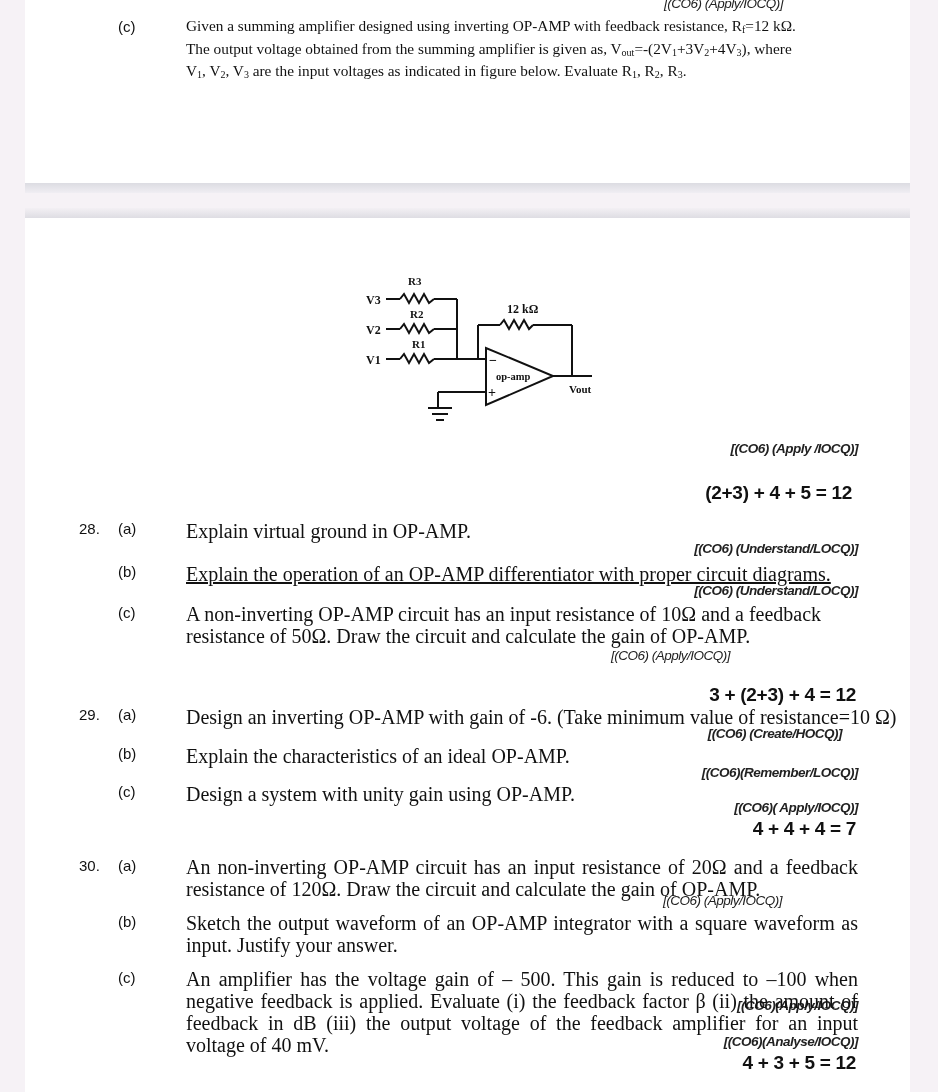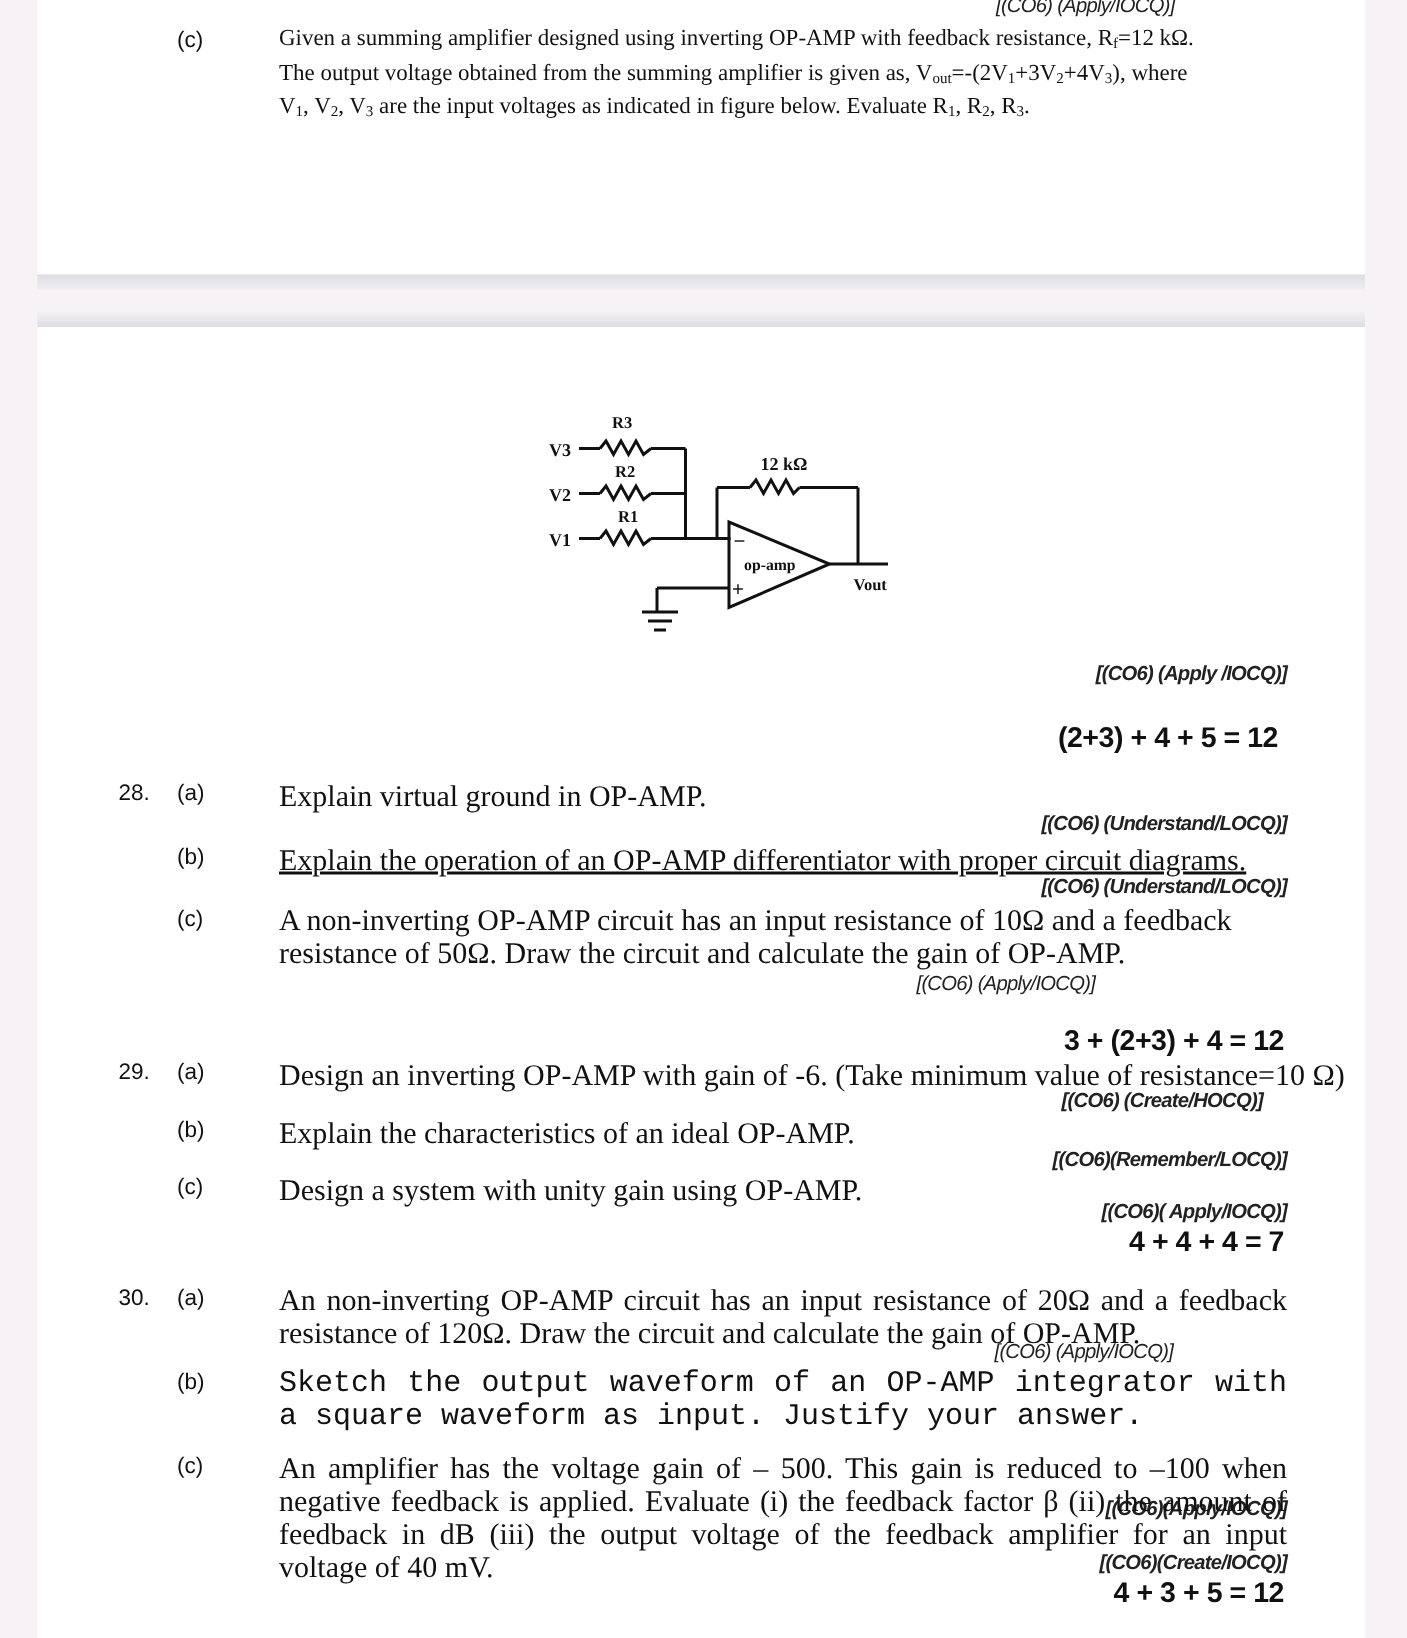--- a/index.html
+++ b/index.html
@@ -118,19 +118,19 @@
 <div class="abs serif" style="left:186px; top:783px;">Design a system with unity gain using OP-AMP.</div>
 <div class="abs tag right" style="right:80px; top:800px;">[(CO6)( Apply/IOCQ)]</div>
 <div class="abs marks right" style="right:82px; top:818px;">4 + 4 + 4 = 7</div>
 
 <div class="abs qnum" style="left:79px; top:857px;">30.</div>
 <div class="abs part" style="left:118px; top:857px;">(a)</div>
 <div class="abs serif para" style="left:186px; top:856px; width:672px; text-align:justify;">An non-inverting OP-AMP circuit has an input resistance of 20Ω and a feedback resistance of 120Ω. Draw the circuit and calculate the gain of OP-AMP.</div>
 <div class="abs tag" style="left:663px; top:893px;">[(CO6) (Apply/IOCQ)]</div>
 
 <div class="abs part" style="left:118px; top:913px;">(b)</div>
-<div class="abs serif para" style="left:186px; top:912px; width:672px; text-align:justify;font-family:Liberation Mono, monospace;">Sketch the output waveform of an OP-AMP integrator with a square waveform as input. Justify your answer.</div>
+<div class="abs serif para" style="left:186px; top:912px; width:672px; text-align:justify;">Sketch the output waveform of an OP-AMP integrator with a square waveform as input. Justify your answer.</div>
 <div class="abs tag right" style="right:80px; top:998px;text-align:center;">[(CO6)(Apply/IOCQ)]</div>
 
 <div class="abs part" style="left:118px; top:969px;">(c)</div>
 <div class="abs serif para" style="left:186px; top:968px; width:672px; text-align:justify;">An amplifier has the voltage gain of – 500. This gain is reduced to –100 when negative feedback is applied. Evaluate (i) the feedback factor β (ii) the amount of feedback in dB  (iii) the output voltage of the feedback amplifier for an input voltage of 40 mV.</div>
-<div class="abs tag right" style="right:80px; top:1034px;">[(CO6)(Create/IOCQ)]</div>
+<div class="abs tag right" style="right:80px; top:1034px;">[(CO6)(Analyse/IOCQ)]</div>
 <div class="abs marks right" style="right:82px; top:1052px;">4 + 3 + 5 = 12</div>
 
 </body></html>

